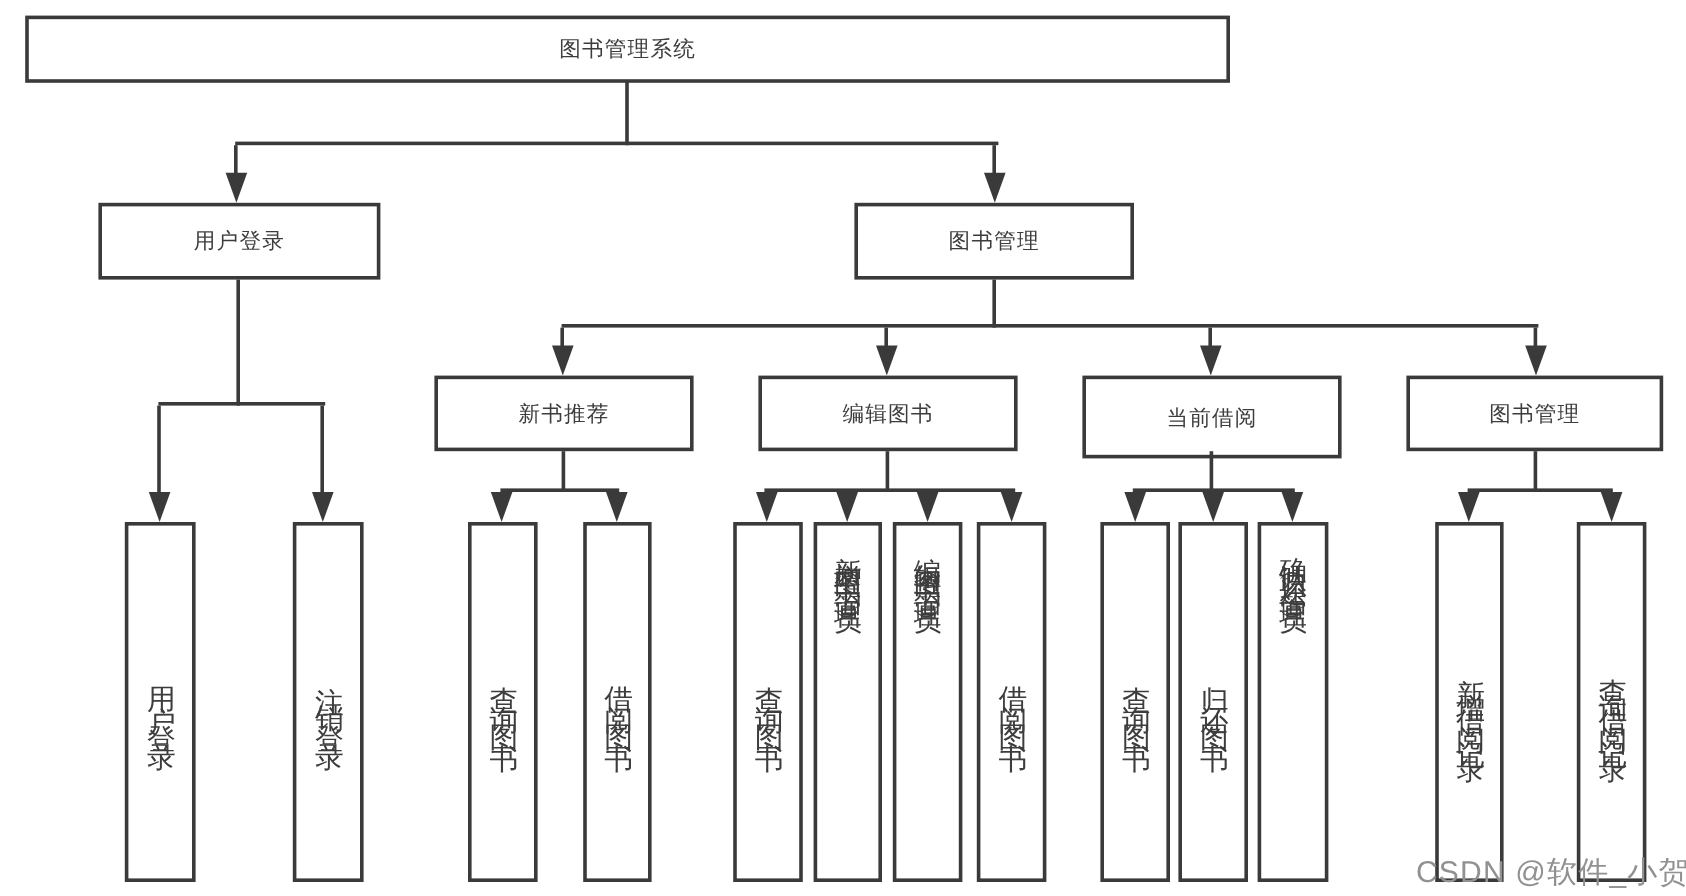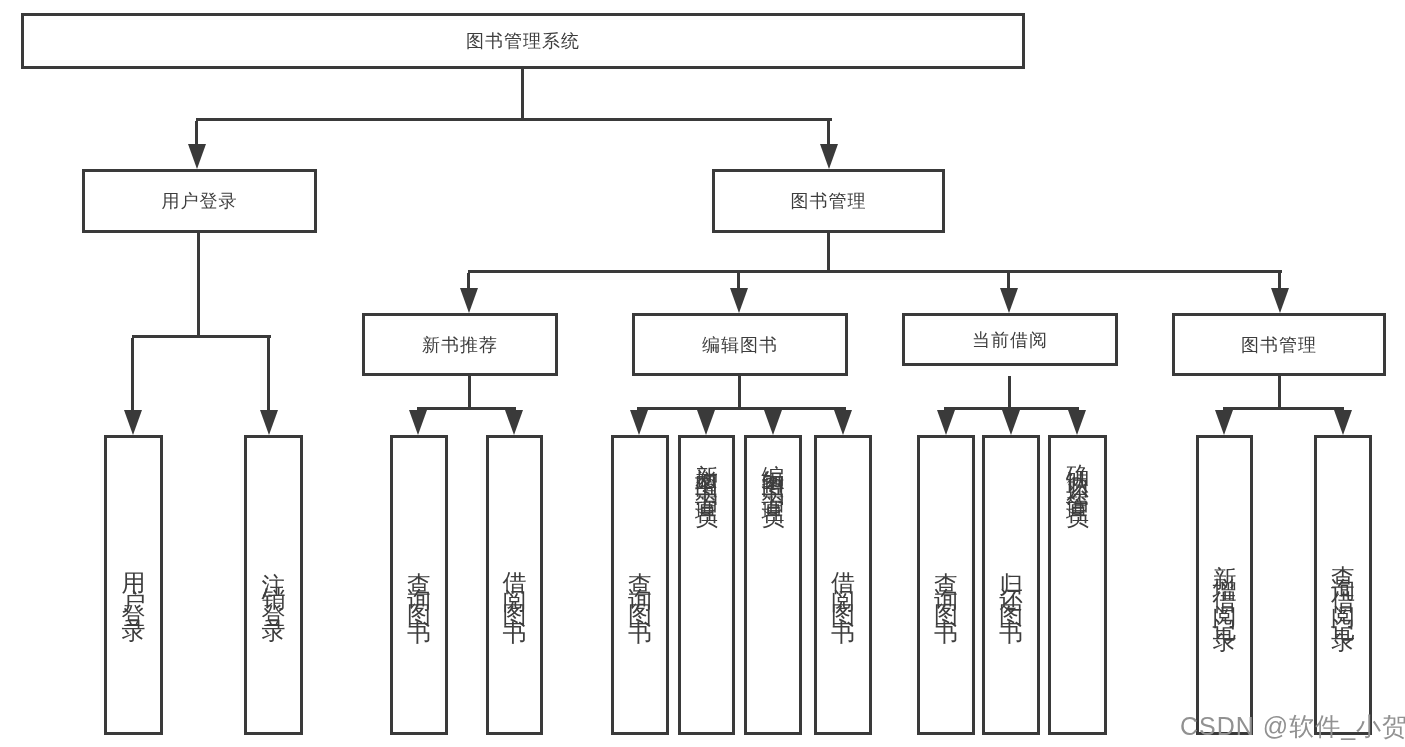--- a/index.html
+++ b/index.html
@@ -83,23 +83,23 @@
   <div class="varrow" style="left:124px; top:338px; height:97px;"></div>
   <div class="varrow" style="left:260px; top:338px; height:97px;"></div>
 
   <div class="vline" style="left:827px; top:233px; height:40px;"></div>
   <div class="hline" style="left:468px; top:270px; width:814px;"></div>
   <div class="varrow" style="left:460px; top:273px; height:40px;"></div>
   <div class="varrow" style="left:730px; top:273px; height:40px;"></div>
   <div class="varrow" style="left:1000px; top:273px; height:40px;"></div>
   <div class="varrow" style="left:1271px; top:273px; height:40px;"></div>
 
-  <div class="box" style="left:362px; top:313px; width:196px; height:63px;">新书推荐</div>
+  <div class="box" style="left:362px; top:313px; width:216px; height:63px;">新书推荐</div>
   <div class="box" style="left:632px; top:313px; width:216px; height:63px;">编辑图书</div>
-  <div class="box" style="left:902px; top:313px; width:216px; height:53px;">当前借阅</div>
+  <div class="box" style="left:902px; top:313px; width:216px; height:69px;">当前借阅</div>
   <div class="box" style="left:1172px; top:313px; width:214px; height:63px;">图书管理</div>
 
   <div class="vline" style="left:468px; top:376px; height:34px;"></div>
   <div class="hline" style="left:417px; top:407px; width:99px;"></div>
   <div class="varrow" style="left:409px; top:410px; height:25px;"></div>
   <div class="varrow" style="left:505px; top:410px; height:25px;"></div>
 
   <div class="vline" style="left:738px; top:376px; height:34px;"></div>
   <div class="hline" style="left:637px; top:407px; width:209px;"></div>
   <div class="varrow" style="left:630px; top:410px; height:25px;"></div>

